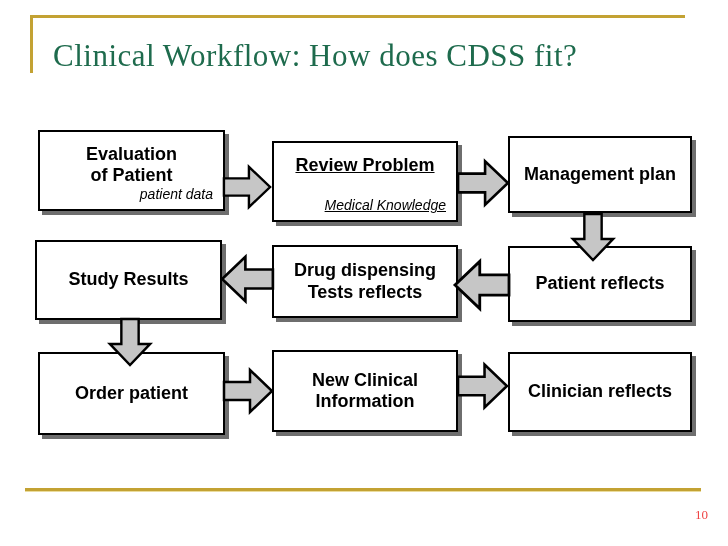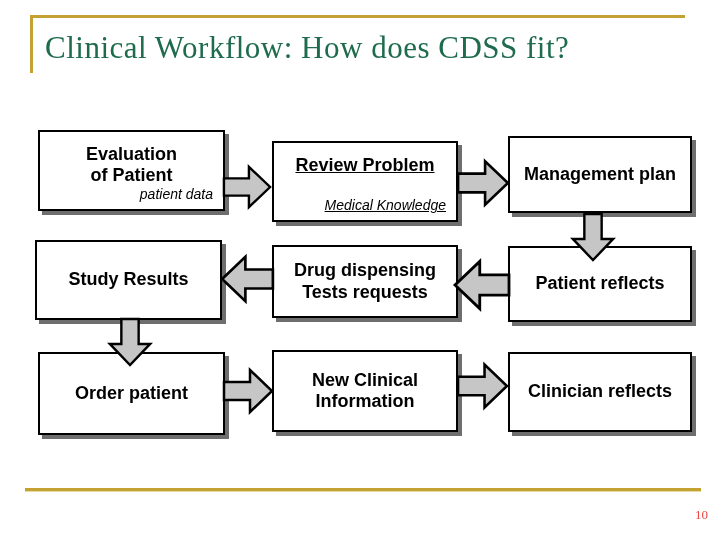--- a/index.html
+++ b/index.html
@@ -12,21 +12,21 @@
   html,body{margin:0;padding:0;}
   body{background:#e9e9e9;font-family:"Liberation Sans",sans-serif;}
   .slide{
     position:relative;width:728px;height:546px;background:#ffffff;
     overflow:hidden;margin:0 auto;
   }
   
   .rule-top{position:absolute;left:30px;top:15px;width:655px;height:3px;background:var(--accent-gold);}
   .rule-left{position:absolute;left:30px;top:15px;width:3px;height:58px;background:var(--accent-gold);}
   .slide-title{
-    position:absolute;left:45px;top:30px;width:660px;margin:0;
+    position:absolute;left:45px;top:30px;width:660px;margin:8px;
     font-family:"Liberation Serif",serif;font-weight:400;
     font-size:31px;letter-spacing:0.5px;color:var(--title-green);
   }
   
   .wbox{
     position:absolute;z-index:1;box-sizing:border-box;background:#ffffff;
     border:2px solid #000;box-shadow:4px 4px 0 var(--box-shadow);
     display:flex;flex-direction:column;justify-content:center;
     font-weight:bold;font-size:18px;color:#000;
   }
@@ -99,21 +99,21 @@
     </div>
   </div>
 
   <svg class="arrow" style="left:220px;top:253px;" width="55" height="52" viewBox="0 0 52 48">
     <polygon points="50,15 24,15 24,3 2,24 24,45 24,33 50,33"></polygon>
   </svg>
 
   <div class="wbox" style="left:272px;top:245px;width:186px;height:73px;">
     <div class="blines">
       <span class="bl">Drug dispensing</span>
-      <span class="bl">Tests requests</span>
+      <span class="bl">Tests reflects</span>
     </div>
   </div>
 
   <svg class="arrow" style="left:452px;top:258px;" width="60" height="54" viewBox="0 0 52 48">
     <polygon points="50,15 24,15 24,3 2,24 24,45 24,33 50,33"></polygon>
   </svg>
 
   <div class="wbox" style="left:508px;top:246px;width:184px;height:76px;">
     <div class="blines">
       <span class="bl">Patient reflects</span>

